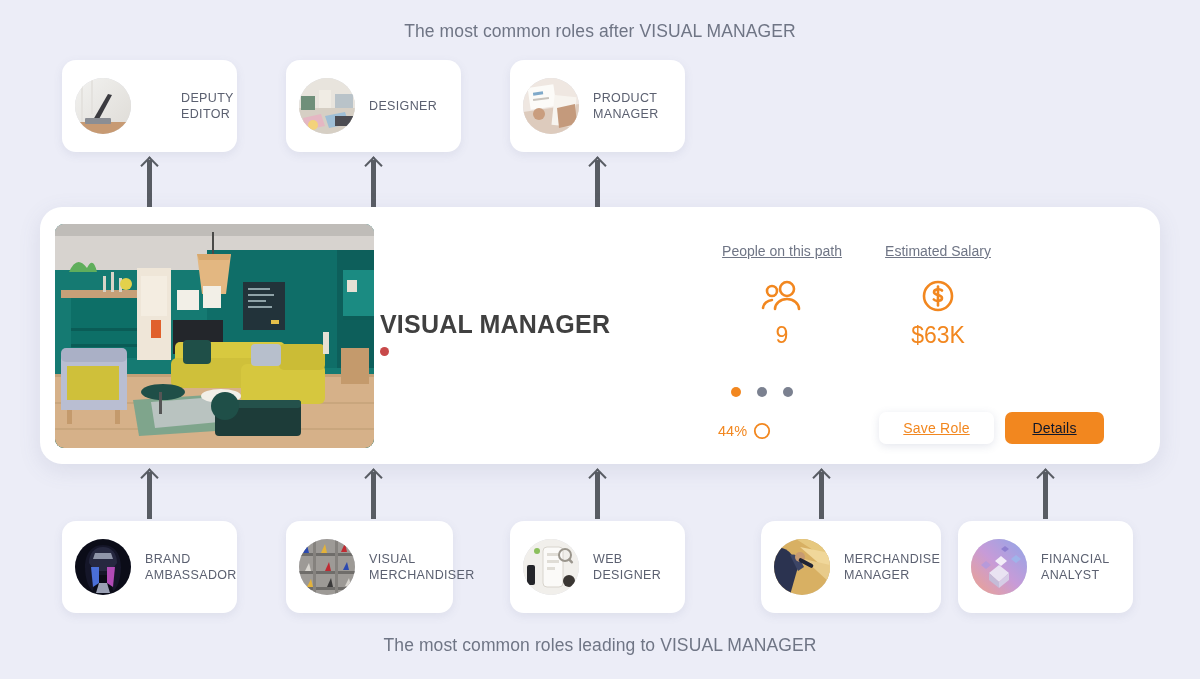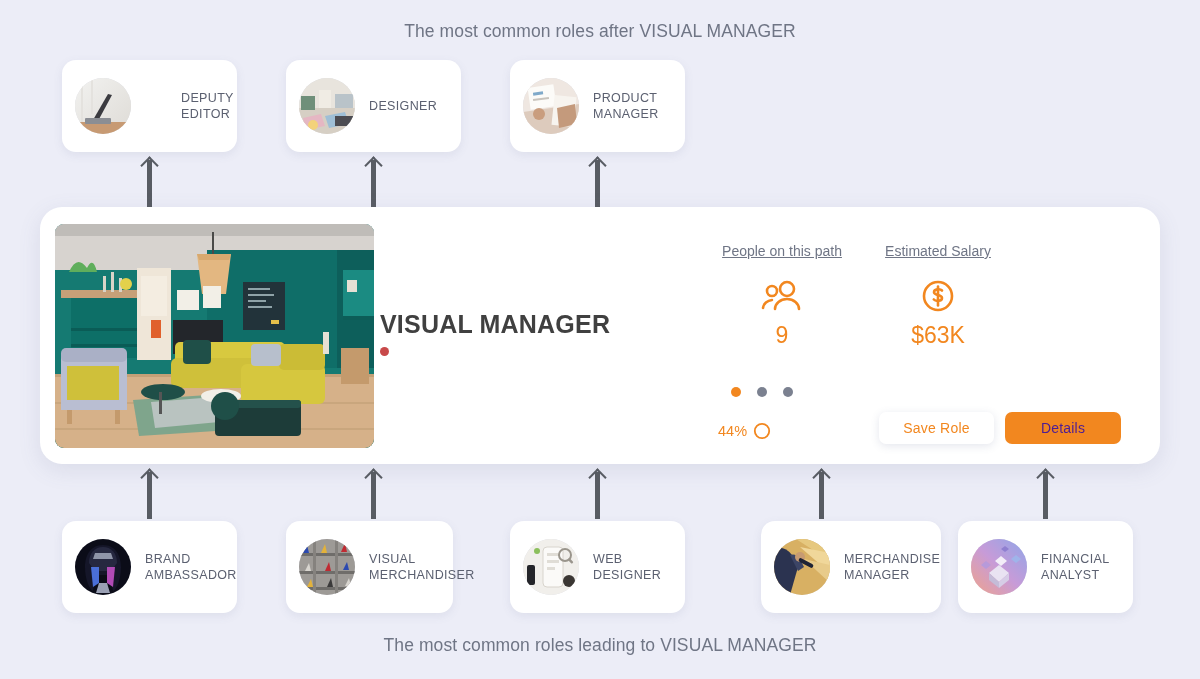--- a/index.html
+++ b/index.html
@@ -103,29 +103,30 @@
     color: #f2871f; font-size: 14.5px;
   }
   .progress svg { display: block; }
 
   .btn {
     position: absolute; top: 205px;
     height: 32px; border-radius: 7px;
     display: flex; align-items: center; justify-content: center;
     font-size: 14px; letter-spacing: .2px; cursor: pointer;
     user-select: none;
+    text-decoration: underline;
   }
   .btn-save {
     left: 839px; width: 115px;
     background: #fff; color: #f2871f;
     box-shadow: 0 2px 8px rgba(90,100,140,.16);
   }
   .btn-details {
-    left: 965px; width: 116px;
-    background: #f2871f; color: #4c1d95;
+    left: 965px; width: 99px;
+    background: #f2871f; color: #0f172a;
   }
 </style>
 </head>
 <body>
 
 <div class="stage">
 
   <div class="caption caption-top">The most common roles after VISUAL MANAGER</div>
 
   <div class="role-card" style="left:62px; top:60px; width:175px;gap:36px;">

